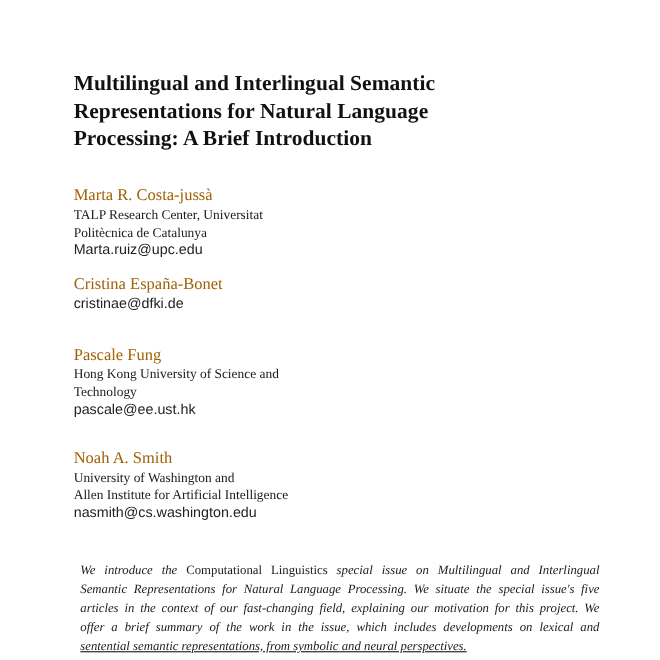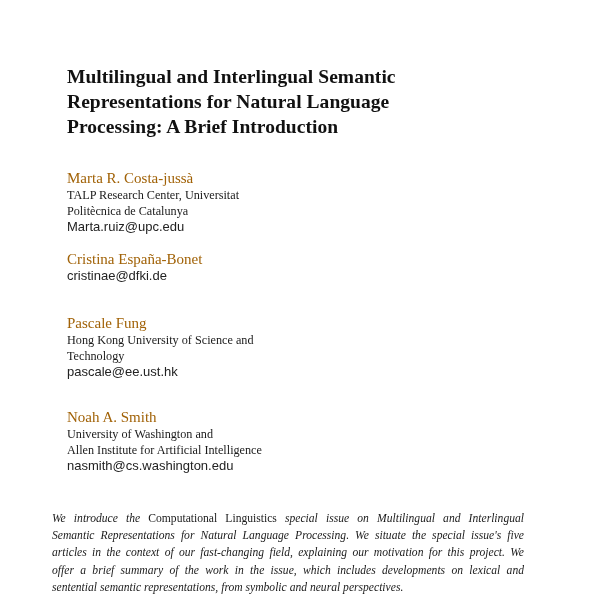--- a/index.html
+++ b/index.html
@@ -64,38 +64,39 @@
       color: #222222;
       white-space: nowrap;
     }
     #author-1 { top: 169px; }
     #author-2 { top: 250px; }
     #author-3 { top: 314px; }
     #author-4 { top: 408px; }
 
     .abstract {
       position: absolute;
-      left: 52px;
+      left: 73px;
       top: 510px;
       width: 472px;
       font-family: "Liberation Serif", "DejaVu Serif", serif;
       font-size: 11.6px;
       line-height: 17.2px;
       color: #1a1a1a;
       text-align: justify;
       margin: 0;
     }
     .abstract .line {
       display: block;
       text-align: justify;
       text-align-last: justify;
       white-space: nowrap;
     }
     .abstract .line.last {
       text-align-last: left;
+      text-decoration: underline;
     }
     .abstract i { font-style: italic; }
     .abstract .journal { font-style: normal; }
   </style>
 </head>
 <body>
 
 <div class="page">
 
   <h1 class="title">

